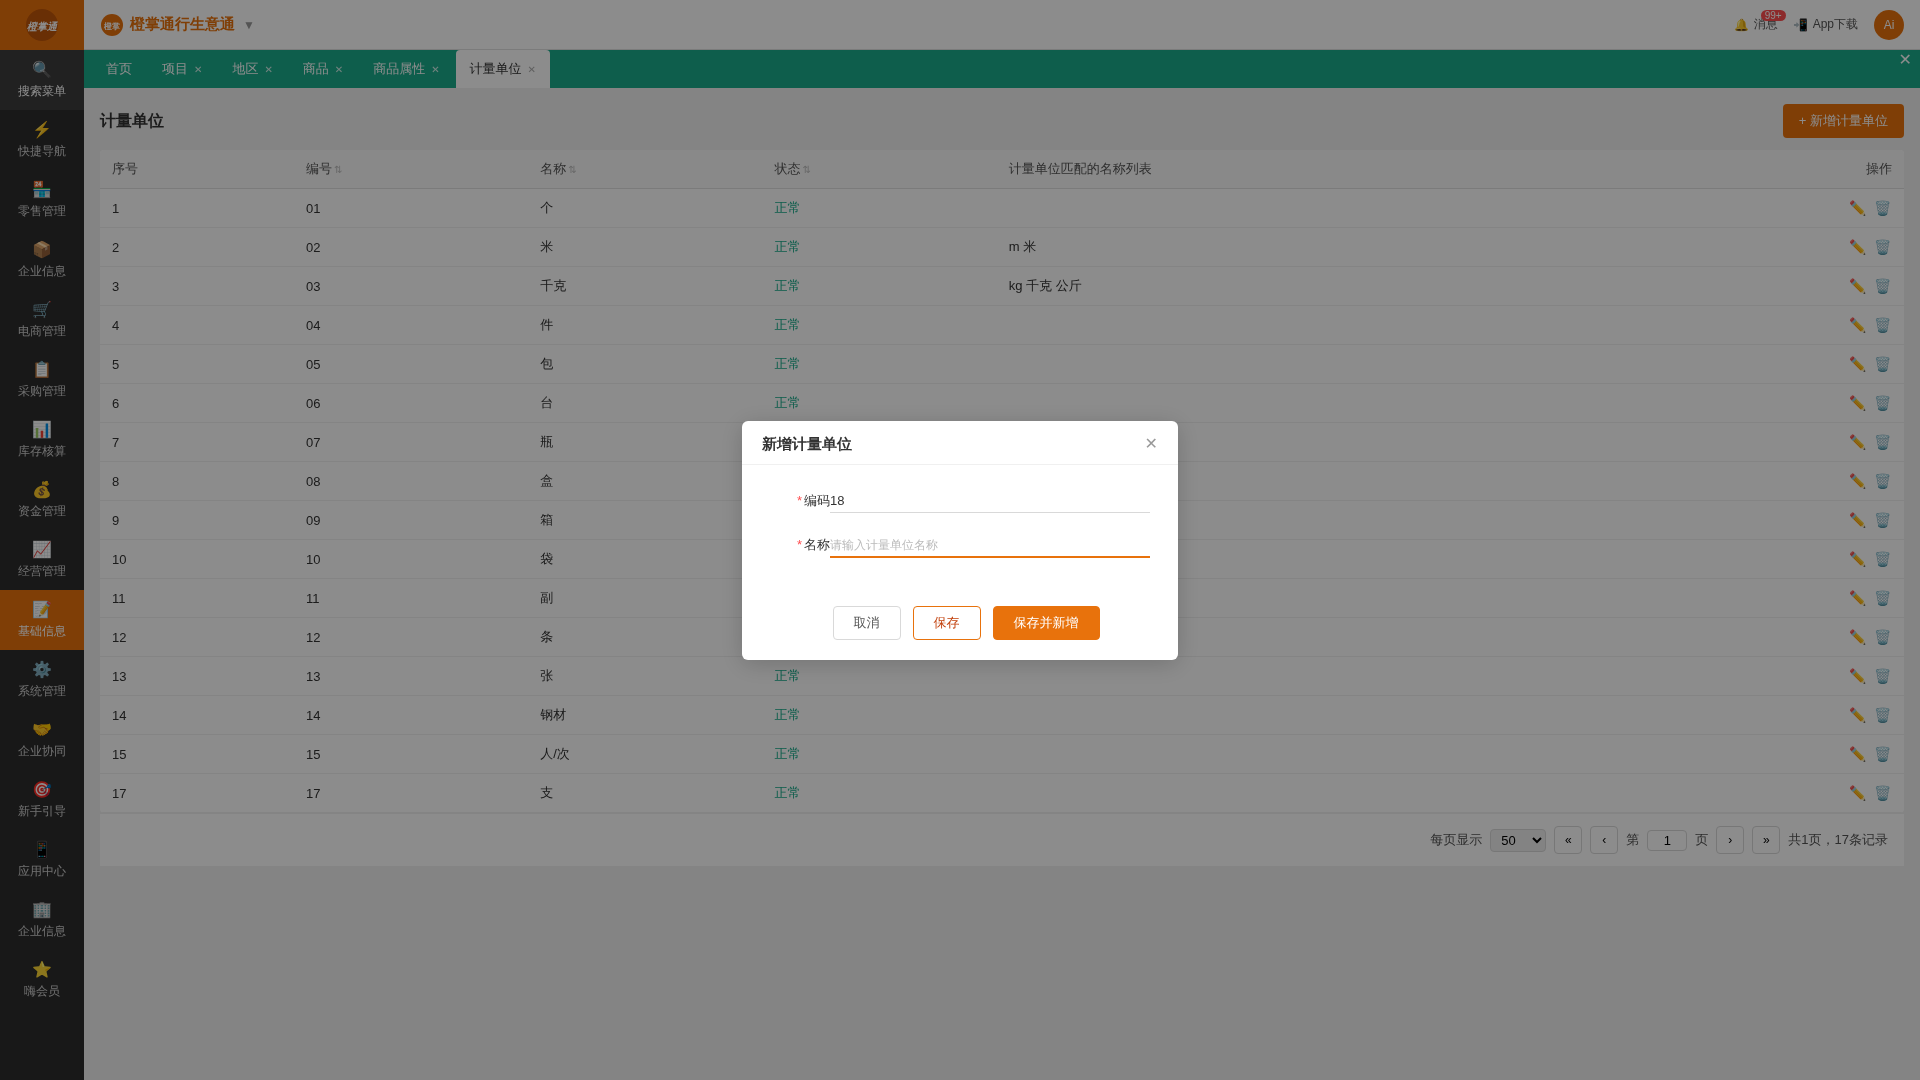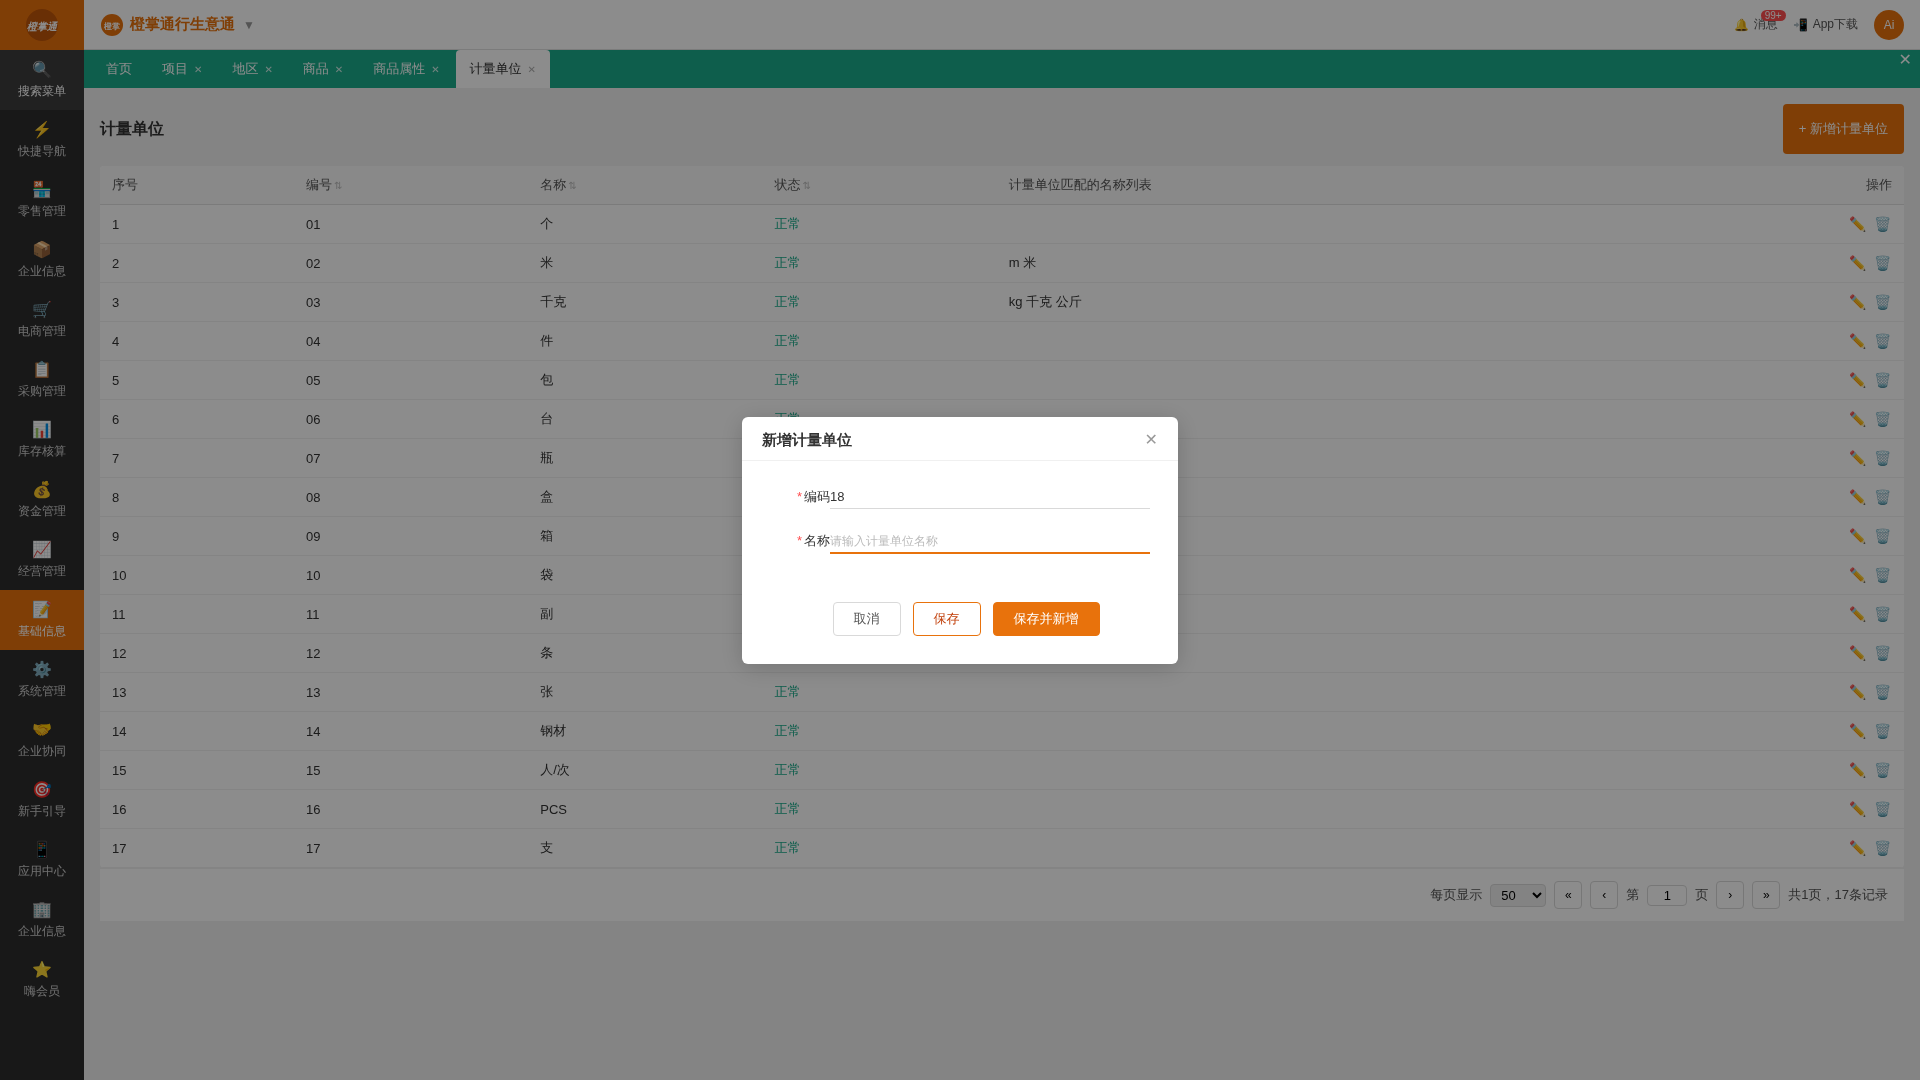--- a/index.html
+++ b/index.html
@@ -171,21 +171,21 @@
     }
     .page-title {
       font-size: 16px;
       font-weight: bold;
       color: #333;
     }
     .btn-add {
       background: #e8720c;
       color: white;
       border: none;
-      padding: 16px 16px;
+      padding: 8px 16px;
       border-radius: 4px;
       cursor: pointer;
       font-size: 13px;
     }
 
     
     .table-wrap {
       background: #fff;
       border-radius: 4px;
       overflow: hidden;
@@ -326,21 +326,21 @@
       background: transparent;
     }
     .form-input.active-border {
       border-bottom: 2px solid #e8720c;
     }
     .form-input::placeholder { color: #bbb; font-size: 12px; }
     .modal-footer {
       display: flex;
       justify-content: center;
       gap: 12px;
-      padding: 12px 20px 28px 20px;
+      padding: 12px 20px 20px 20px;
       margin-left: 12px;
     }
     .btn-cancel {
       border: 1px solid #d9d9d9;
       background: #fff;
       padding: 7px 20px;
       border-radius: 4px;
       cursor: pointer;
       font-size: 13px;
       color: #555;
@@ -707,33 +707,20 @@
       <td class="status-normal">正常</td>
       <td></td>
       <td>
         <div class="action-btns" style="justify-content:flex-end;">
           <span class="action-btn">✏️</span>
           <span class="action-btn">🗑️</span>
         </div>
       </td>
     </tr>
             <tr>
-      <td>16</td>
-      <td>16</td>
-      <td>PCS</td>
-      <td class="status-normal">正常</td>
-      <td></td>
-      <td>
-        <div class="action-btns" style="justify-content:flex-end;">
-          <span class="action-btn">✏️</span>
-          <span class="action-btn">🗑️</span>
-        </div>
-      </td>
-    </tr>
-            <tr>
       <td>17</td>
       <td>17</td>
       <td>支</td>
       <td class="status-normal">正常</td>
       <td></td>
       <td>
         <div class="action-btns" style="justify-content:flex-end;">
           <span class="action-btn">✏️</span>
           <span class="action-btn">🗑️</span>
         </div>

